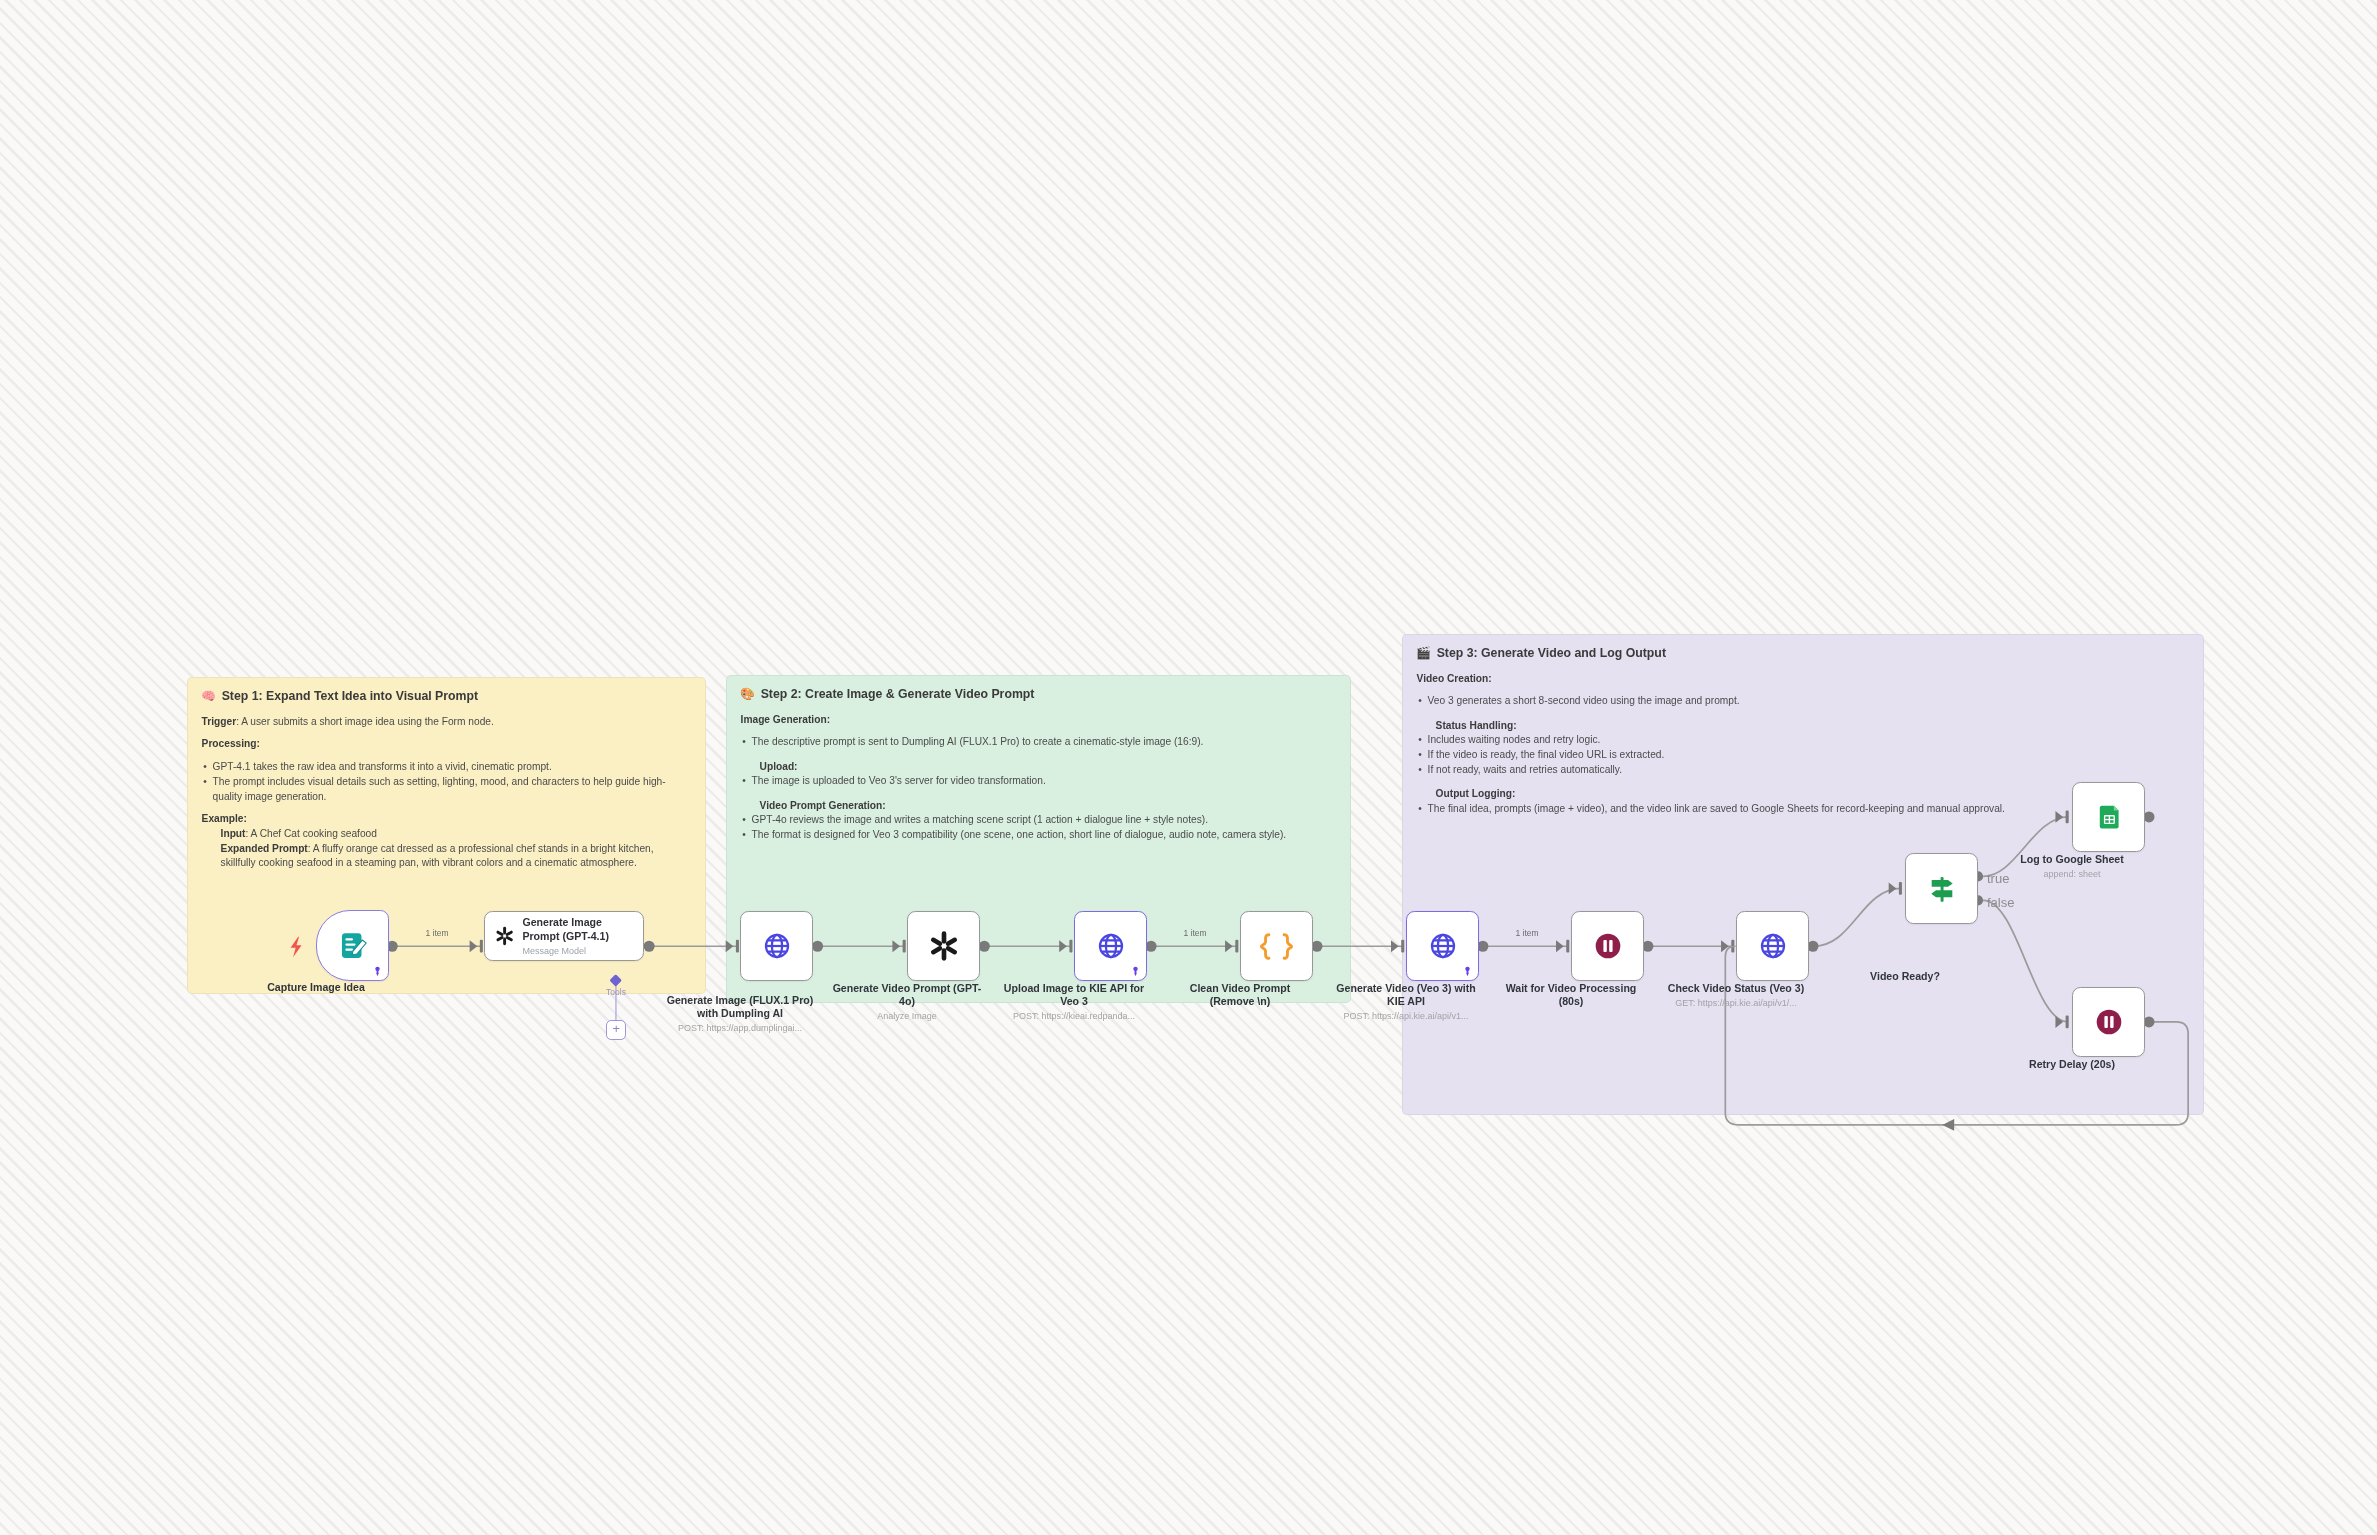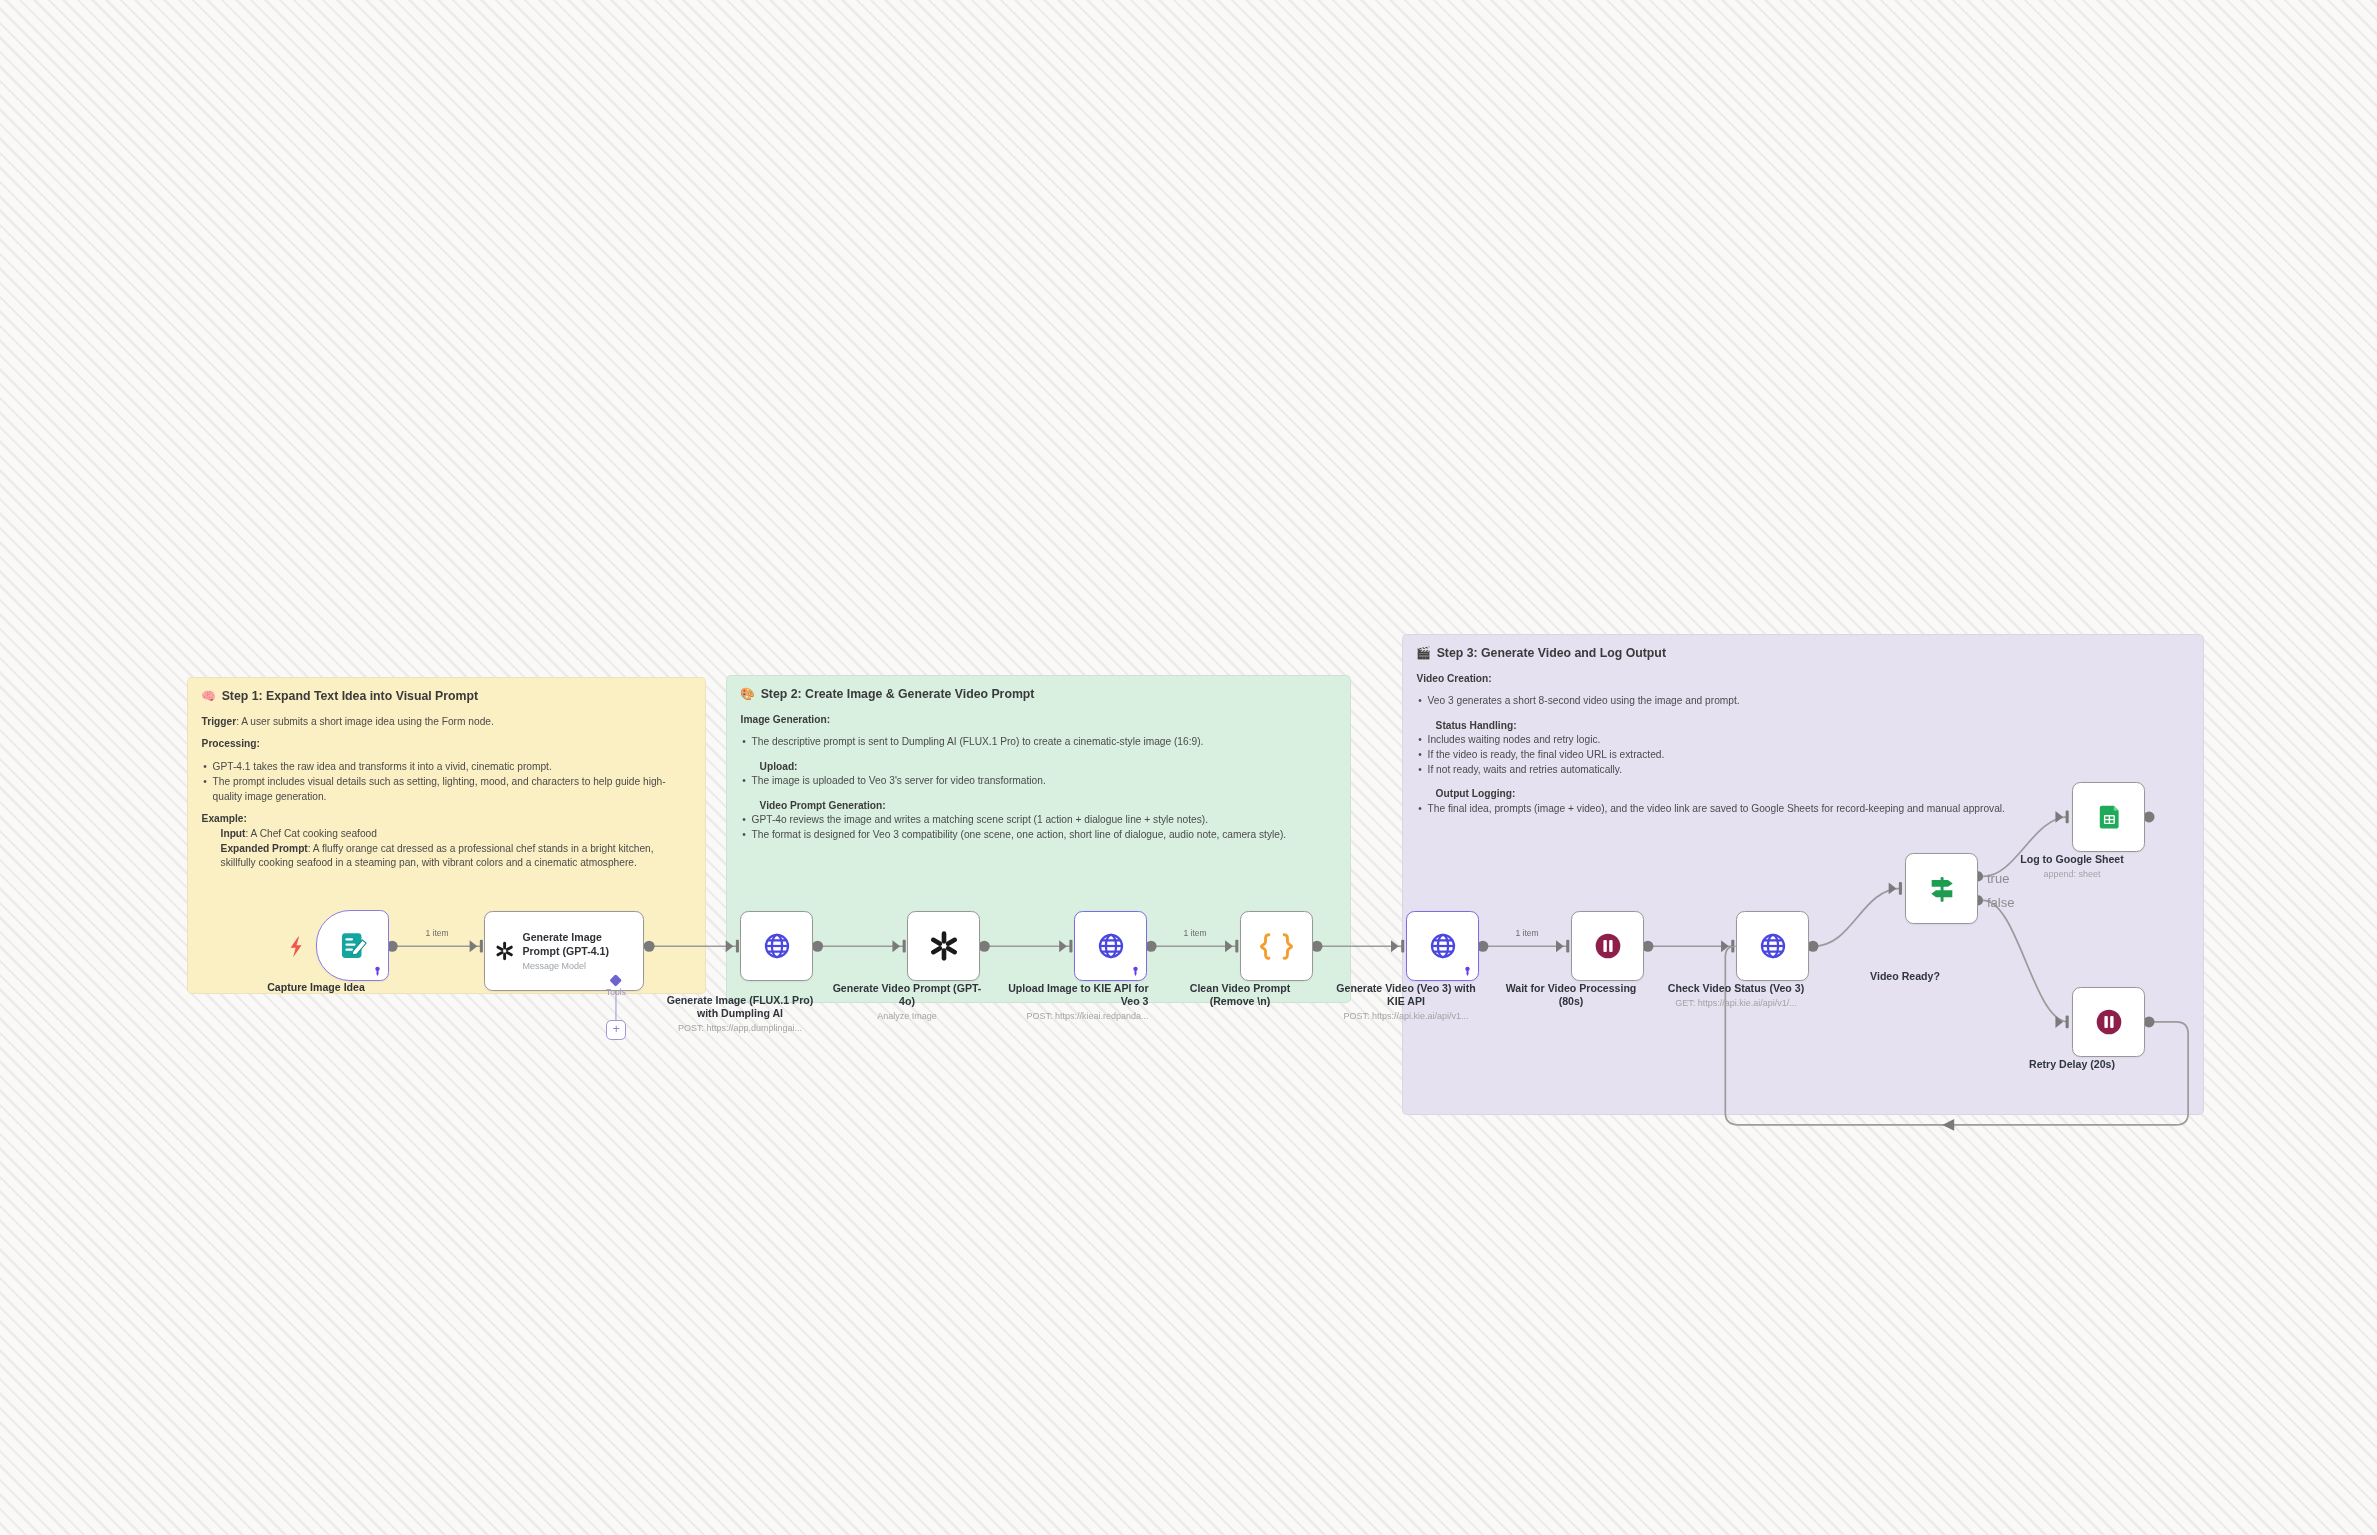--- a/index.html
+++ b/index.html
@@ -32,21 +32,21 @@
   .indent{margin-left:19px;}
   .sect{margin-top:9.4px;}
   
   .node{position:absolute;z-index:2;}
   .box{position:absolute;left:0;top:0;width:73px;height:70px;background:#fff;
        border:1.4px solid #989898;border-radius:8.5px;box-sizing:border-box;
        display:flex;align-items:center;justify-content:center;
        box-shadow:0 0.9px 1.7px rgba(0,0,0,0.06);}
   .box.trigger{width:73px;height:71px;border-radius:34px 8.5px 8.5px 34px;border-color:#8a7ce8;}
   .box.sel{border:1.7px solid #7f6ae2;}
-  .box.wide{width:160px;height:80px;justify-content:flex-start;padding:0 8.5px;gap:7.7px;}
+  .box.wide{width:160px;height:50px;justify-content:flex-start;padding:0 8.5px;gap:7.7px;}
   .wide .wtitle{font-size:10.6px;font-weight:600;color:#2f3136;line-height:1.25;}
   .wide .wsub{font-size:9px;color:#9ea3a9;margin-top:2.6px;}
   .label{position:absolute;top:71px;left:50%;transform:translateX(-50%);width:166px;
          text-align:center;font-size:10.6px;font-weight:600;color:#30343b;line-height:1.25;}
   .sub{font-weight:400;font-size:9px;color:#a3a3a3;margin-top:2.6px;white-space:nowrap;}
   .pin{position:absolute;right:5.1px;bottom:3.4px;width:11px;height:11px;}
   
   .item-label{position:absolute;z-index:3;font-size:8.5px;color:#6b6b6b;transform:translateX(-50%);}
   .port-label{position:absolute;z-index:3;font-size:13px;color:#8d8d8d;}
   .tools-label{position:absolute;z-index:3;font-size:8.5px;color:#9a93c8;transform:translateX(-50%);}
@@ -250,21 +250,21 @@
           <line x1="7" y1="20" x2="33" y2="20"></line>
             <path d="M9.5 13.4 H30.5 M9.5 26.6 H30.5"></path>
         </g>
       </svg>
       <svg class="pin" viewBox="0 0 14 14">
         <circle cx="7" cy="3.6" r="2.8" fill="#6a3ee8"></circle>
           <rect x="5.8" y="5" width="2.4" height="4.4" fill="#6a3ee8"></rect>
         <path d="M7 13 L5.4 9 h3.2 z" fill="#6a3ee8"></path>
       </svg>
     </div>
-    <div class="label" style="width:149px;text-align:right;">
+    <div class="label" style="width:149px;">
       <span>Upload Image to KIE API for Veo 3</span>
       <div class="sub">POST: https://kieai.redpanda...</div>
     </div>
   </div>
 
   <div class="node" style="left:1240px;top:911px;">
     <div class="box">
       <svg width="37" height="29" viewBox="0 0 44 34">
         <g fill="none" stroke="#f59c2f" stroke-width="3.4" stroke-linecap="round">
           <path d="M13 3 C8 3 9 8 9 11 C9 15 4 15 4 17 C4 19 9 19 9 23 C9 26 8 31 13 31"></path>

